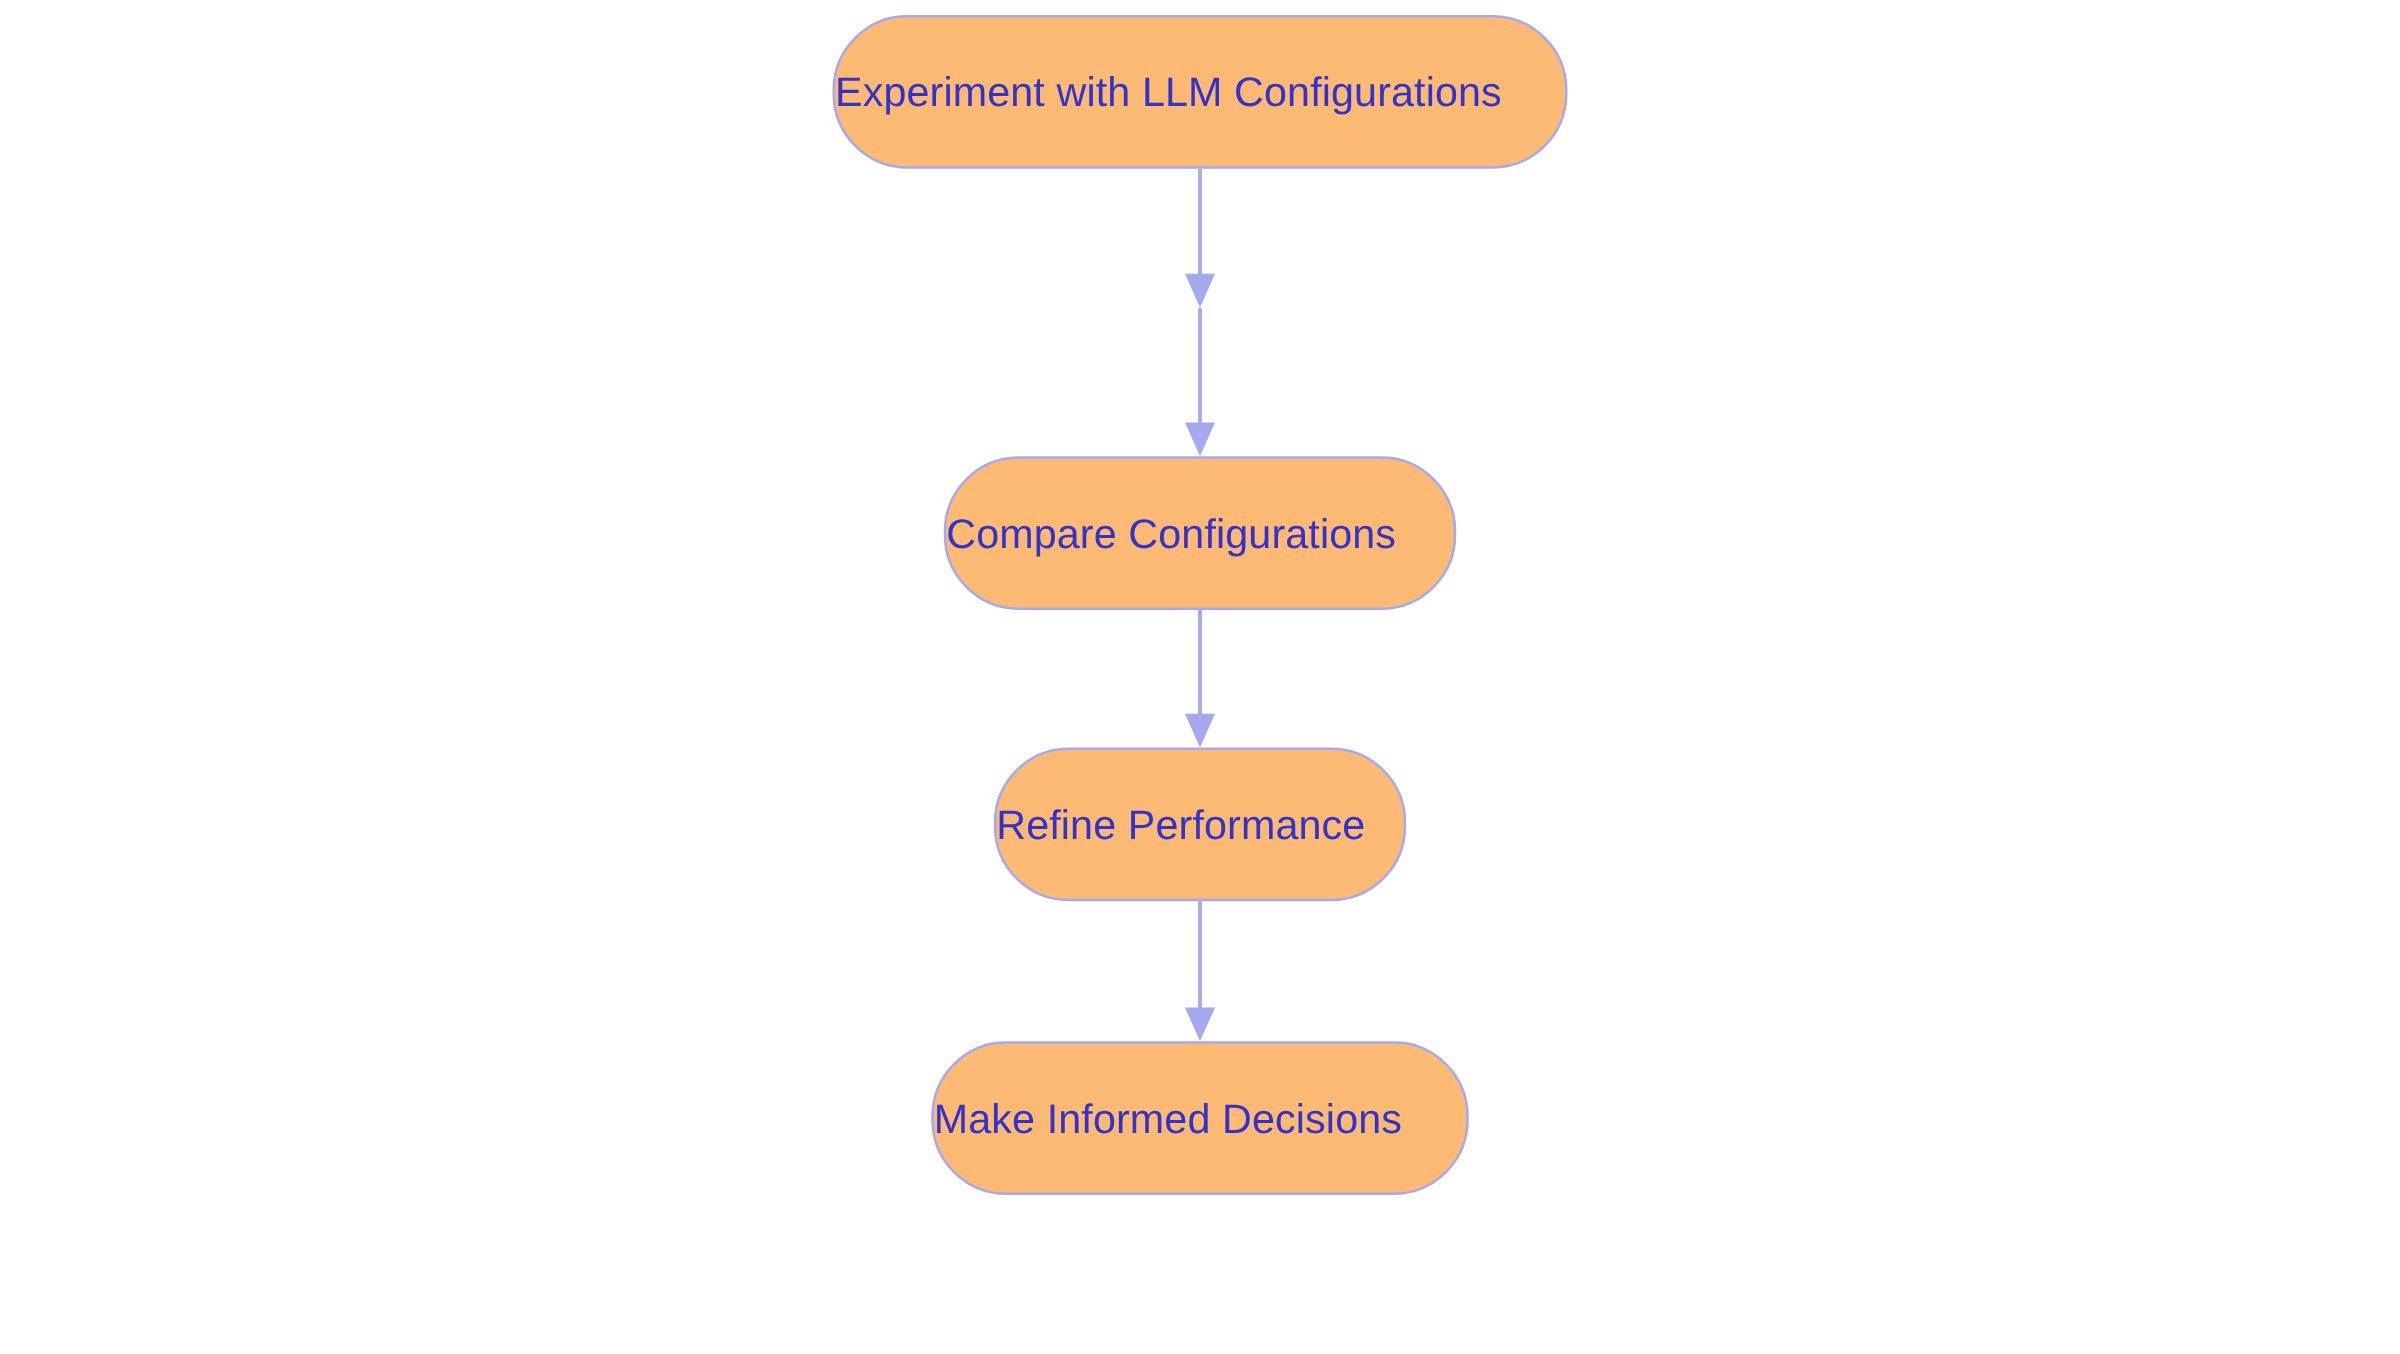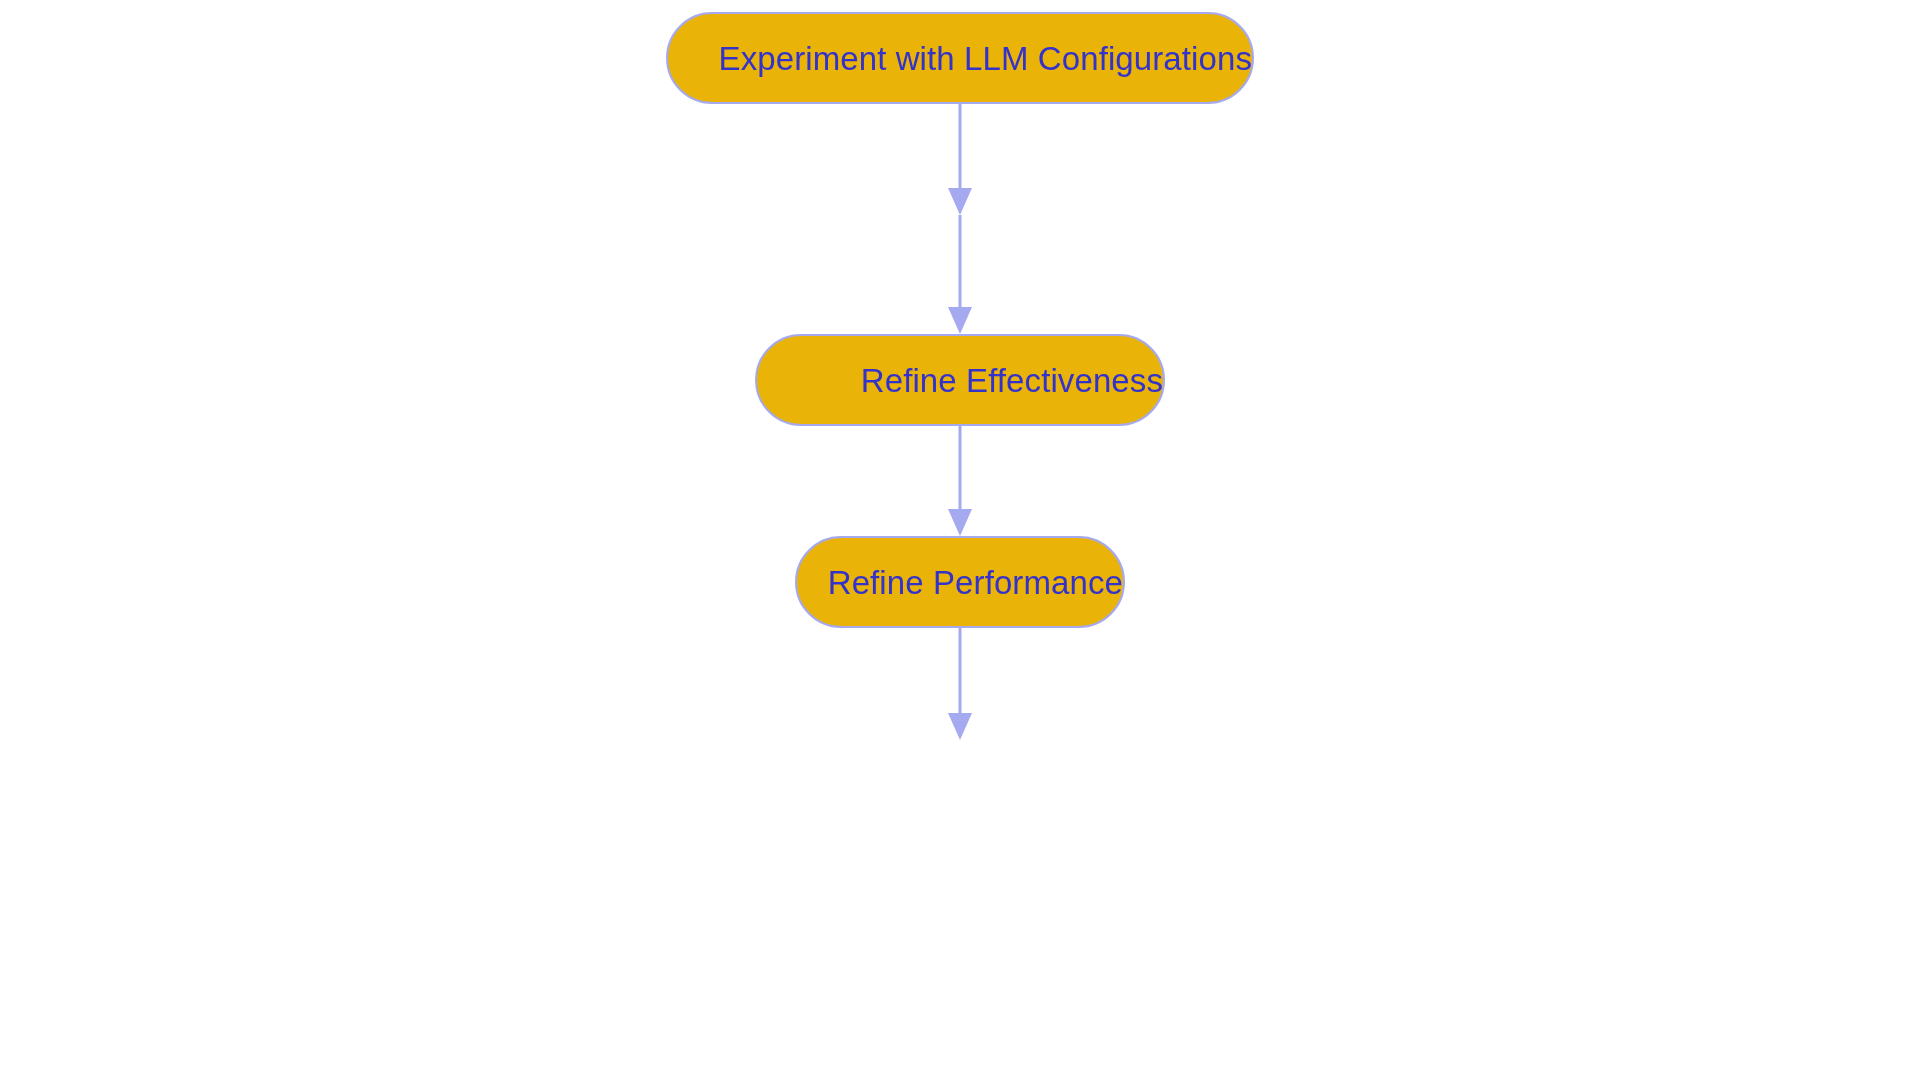--- a/index.html
+++ b/index.html
@@ -31,27 +31,27 @@
     display: flex;
     flex-direction: column;
     align-items: center;
     justify-content: flex-start;
     padding-top: 12px;
     box-sizing: border-box;
   }
 
   .node {
     box-sizing: border-box;
-    height: 92px;
+    height: 123px;
     border-radius: 60px;
-    background: #eab308;
+    background: #fdba74;
     border: 2px solid #a4a9f0;
     display: flex;
     align-items: center;
-    justify-content: flex-end;
+    justify-content: flex-start;
     flex: 0 0 auto;
   }
 
   .node-label {
     color: #3333cc;
     font-size: 33px;
     font-weight: 400;
     line-height: 1;
     letter-spacing: 0.1px;
     white-space: nowrap;
@@ -96,36 +96,39 @@
 
 
     <div class="connector conn-2">
       <svg width="30" height="119" viewBox="0 0 30 119" xmlns="http://www.w3.org/2000/svg" aria-hidden="true">
         <line x1="15" y1="0" x2="15" y2="98" stroke="#a4a9f0" stroke-width="3"></line>
         <polygon points="15,119 3,92 27,92" fill="#a4a9f0"></polygon>
       </svg>
     </div>
 
     <div class="node node-3">
-      <span class="node-label">Refine Effectiveness</span>
+      <span class="node-label">Compare Configurations</span>
     </div>
 
     <div class="connector conn-3">
       <svg width="30" height="110" viewBox="0 0 30 110" xmlns="http://www.w3.org/2000/svg" aria-hidden="true">
         <line x1="15" y1="0" x2="15" y2="89" stroke="#a4a9f0" stroke-width="3"></line>
         <polygon points="15,110 3,83 27,83" fill="#a4a9f0"></polygon>
       </svg>
     </div>
 
     <div class="node node-4">
       <span class="node-label">Refine Performance</span>
     </div>
 
     <div class="connector conn-4">
       <svg width="30" height="112" viewBox="0 0 30 112" xmlns="http://www.w3.org/2000/svg" aria-hidden="true">
         <line x1="15" y1="0" x2="15" y2="91" stroke="#a4a9f0" stroke-width="3"></line>
         <polygon points="15,112 3,85 27,85" fill="#a4a9f0"></polygon>
       </svg>
     </div>
 
+    <div class="node node-5">
+      <span class="node-label">Make Informed Decisions</span>
+    </div>
 
   </div>
 </div>
 
 </body></html>

